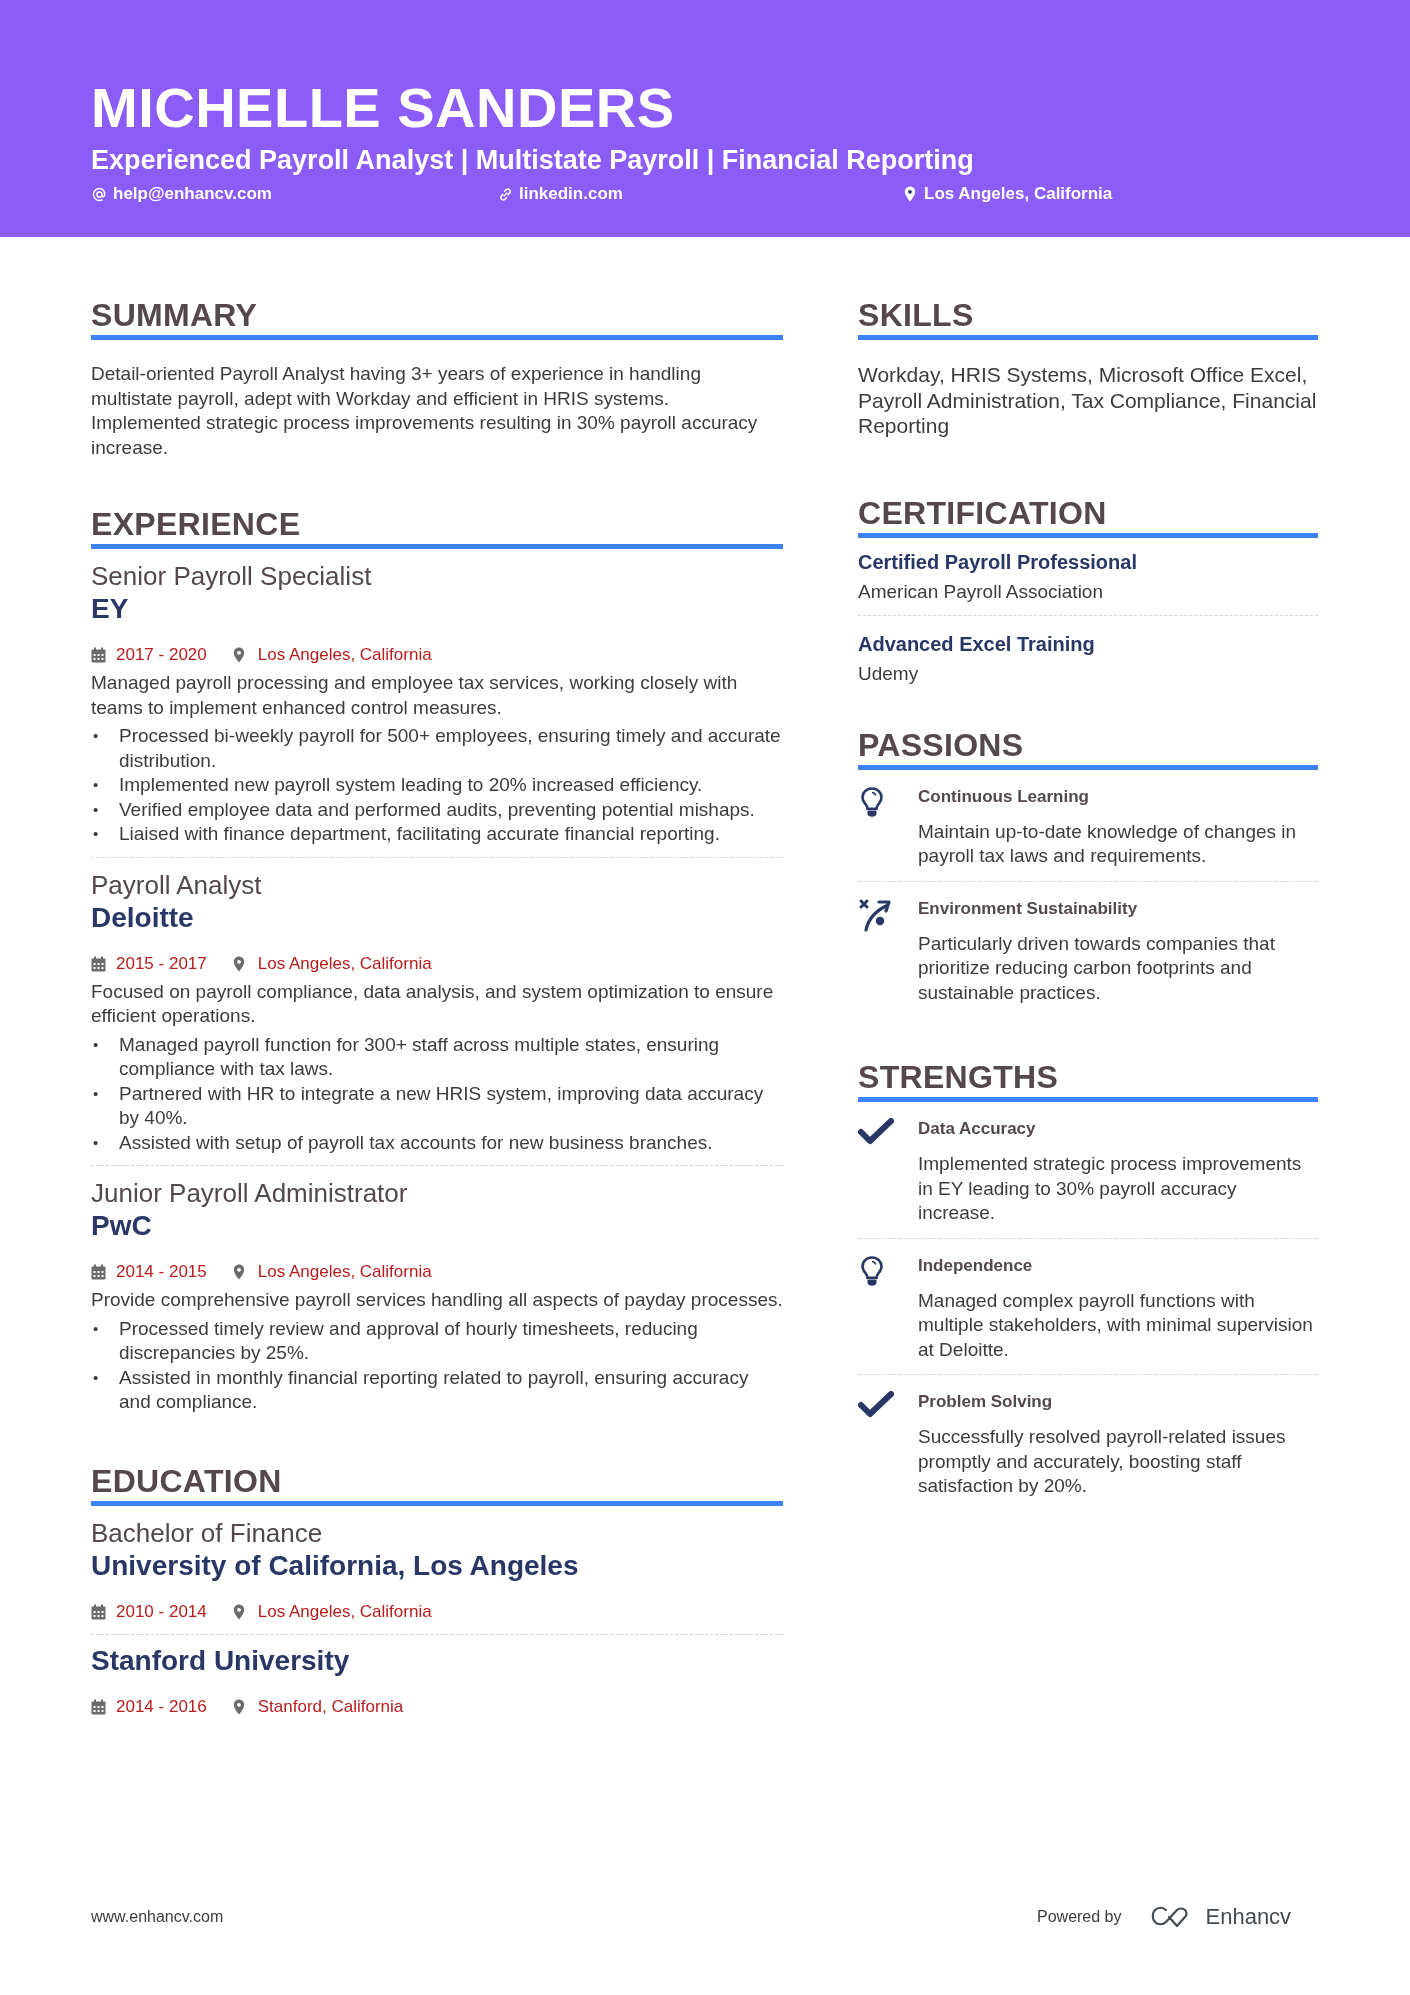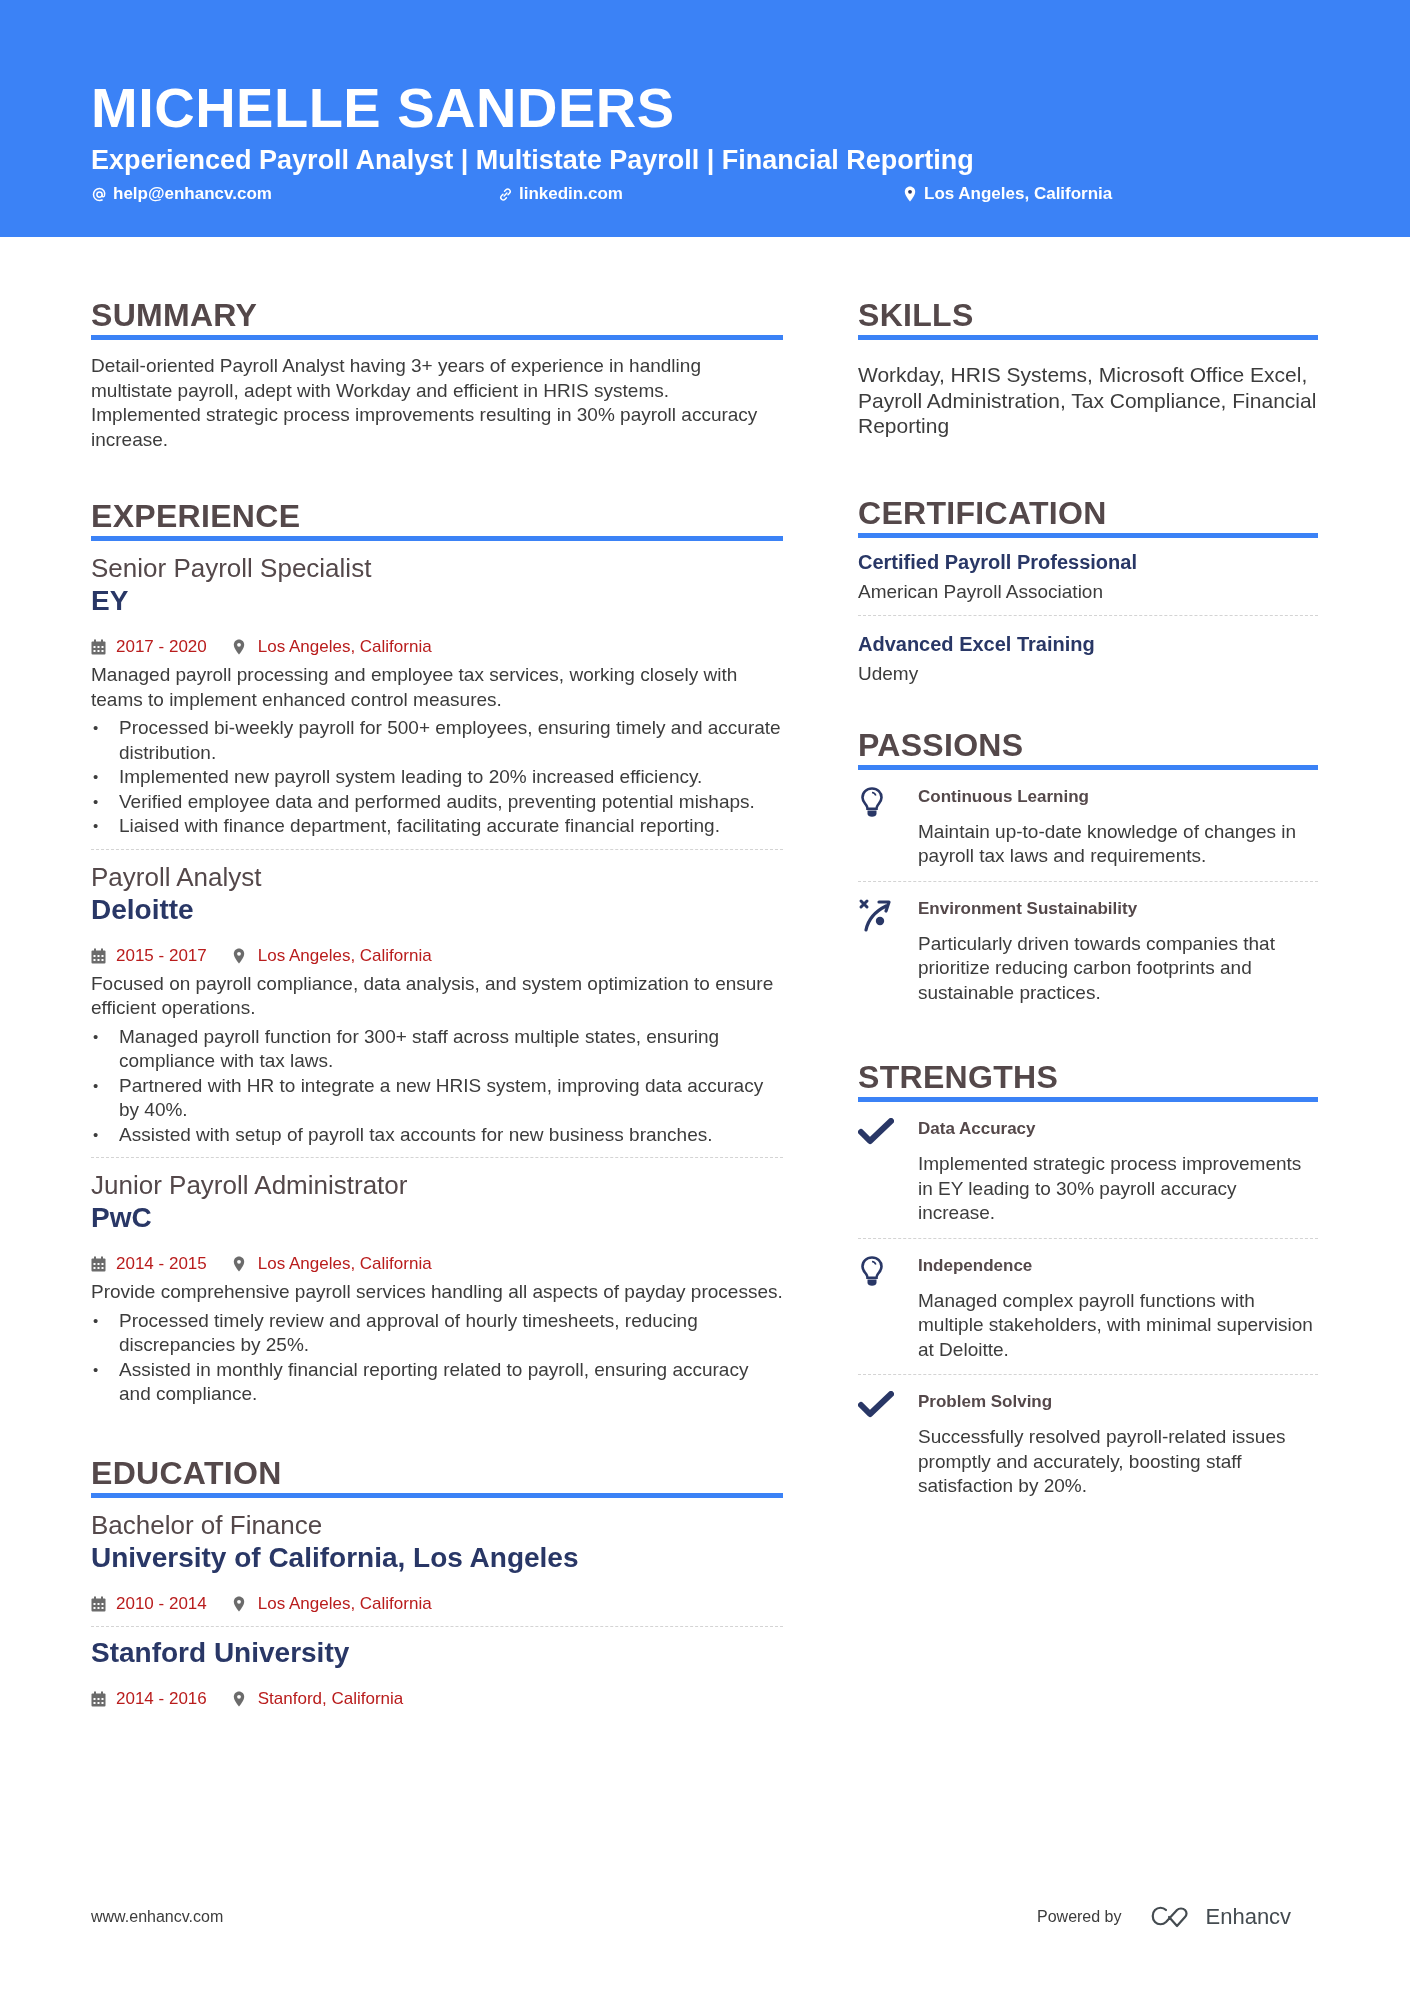--- a/index.html
+++ b/index.html
@@ -1,31 +1,31 @@
 <!DOCTYPE html>
 <html><head>
 <meta charset="utf-8">
 <style>
   * { box-sizing: border-box; margin: 0; padding: 0; }
   html, body { width: 1410px; height: 1995px; background: #ffffff; }
   body { font-family: "Liberation Sans", "DejaVu Sans", sans-serif; color: #3c3c3c; position: relative; overflow: hidden; }
 
-  .header { position: absolute; left: 0; top: 0; width: 1410px; height: 237px; background: #3b82f6; color: #fff; }
+  .header { position: absolute; left: 0; top: 0; width: 1410px; height: 237px; background: #8b5cf6; color: #fff; }
   .name { position: absolute; left: 91px; top: 76px; font-size: 56px; font-weight: bold; letter-spacing: 0.5px; line-height: 64px; }
   .headline { position: absolute; left: 91px; top: 143px; font-size: 27px; font-weight: bold; line-height: 34px; }
   .contact { position: absolute; top: 183px; font-size: 17px; font-weight: bold; line-height: 22px; display: flex; align-items: center; gap: 6px; }
   .contact .ic { display: inline-flex; width: 16px; height: 18px; align-items: center; justify-content: center; }
 
   .col-left { position: absolute; left: 91px; top: 295px; width: 692px; }
   .col-right { position: absolute; left: 858px; top: 295px; width: 460px; }
 
   .sec-title { font-size: 32px; font-weight: bold; color: #54484a; line-height: 40px; letter-spacing: 0.3px; border-bottom: 5px solid #3b82f6; padding-bottom: 0; }
   .sec { margin-bottom: 44px; }
 
-  .summary-text { font-size: 19px; line-height: 24.5px; color: #3c3c3c; margin-top: 14px; }
+  .summary-text { font-size: 19px; line-height: 24.5px; color: #3c3c3c; margin-top: 22px; }
 
   .job { padding-top: 10px; padding-bottom: 10px; }
   .job + .job { border-top: 1.5px dashed #d4d4d4; }
   .job-title { font-size: 26px; color: #54484a; line-height: 34px; }
   .company { font-size: 28px; font-weight: bold; color: #293766; line-height: 28px; margin-top: 2px; }
   .meta { display: flex; align-items: center; font-size: 17px; color: #b91c1c; line-height: 24px; margin-top: 20px; }
   .meta .ic { width: 16px; height: 18px; margin-right: 9px; display: inline-flex; align-items: center; }
   .meta .loc { margin-left: 26px; display: flex; align-items: center; }
   .job-desc { font-size: 19px; line-height: 24.5px; margin-top: 4px; }
   .bullets { list-style: none; margin-top: 4px; }

